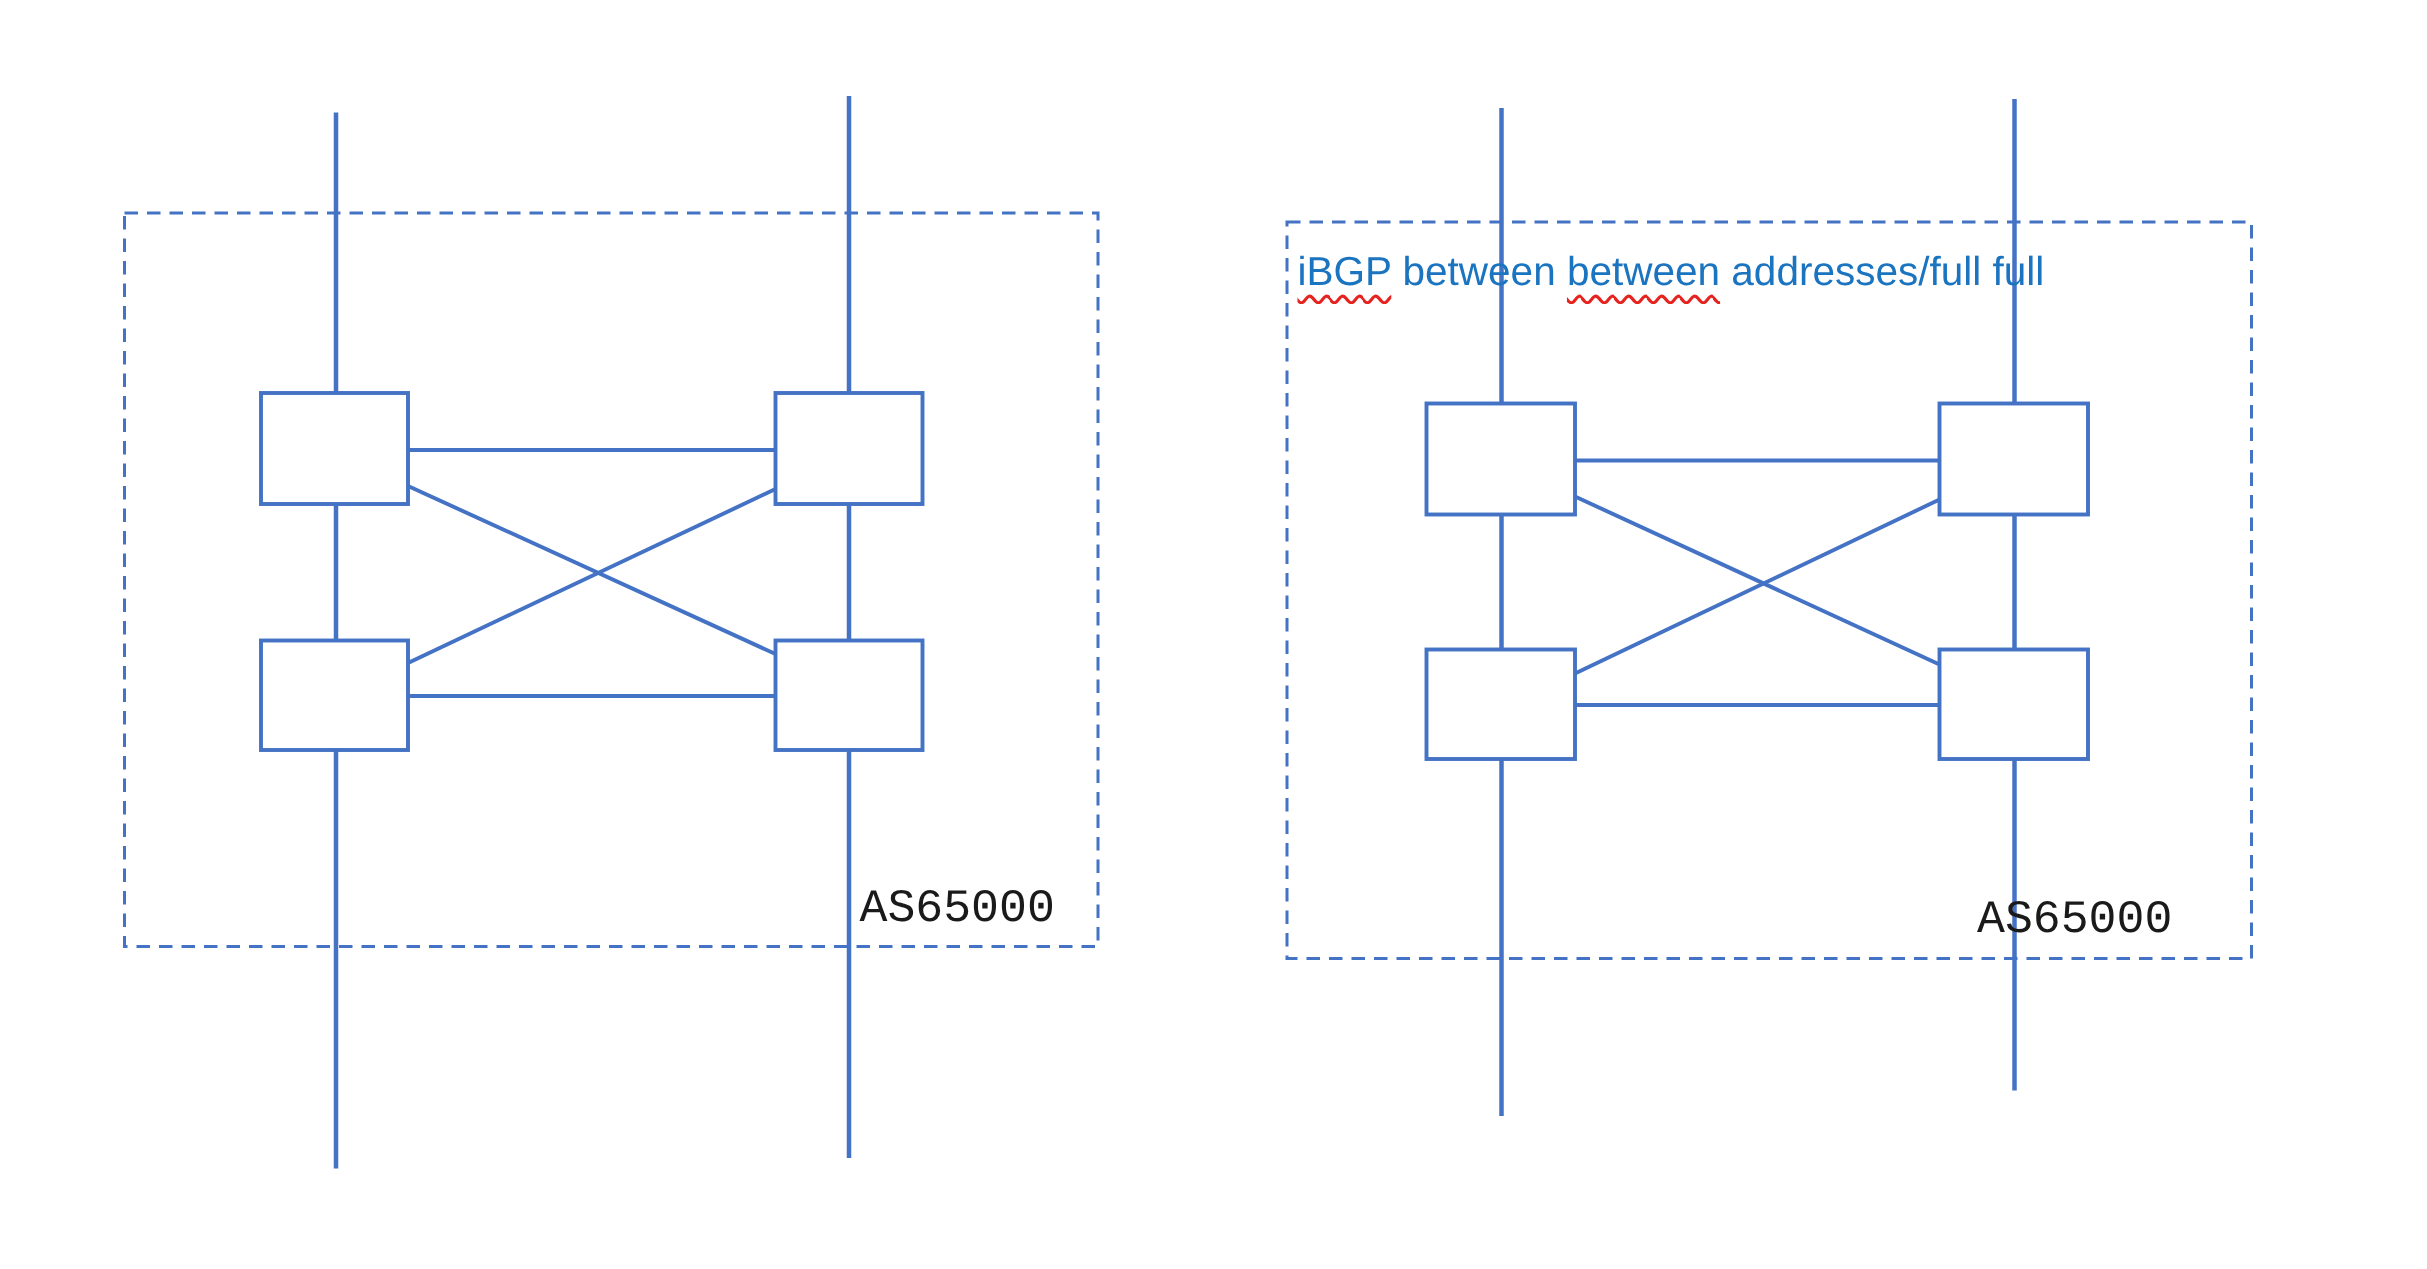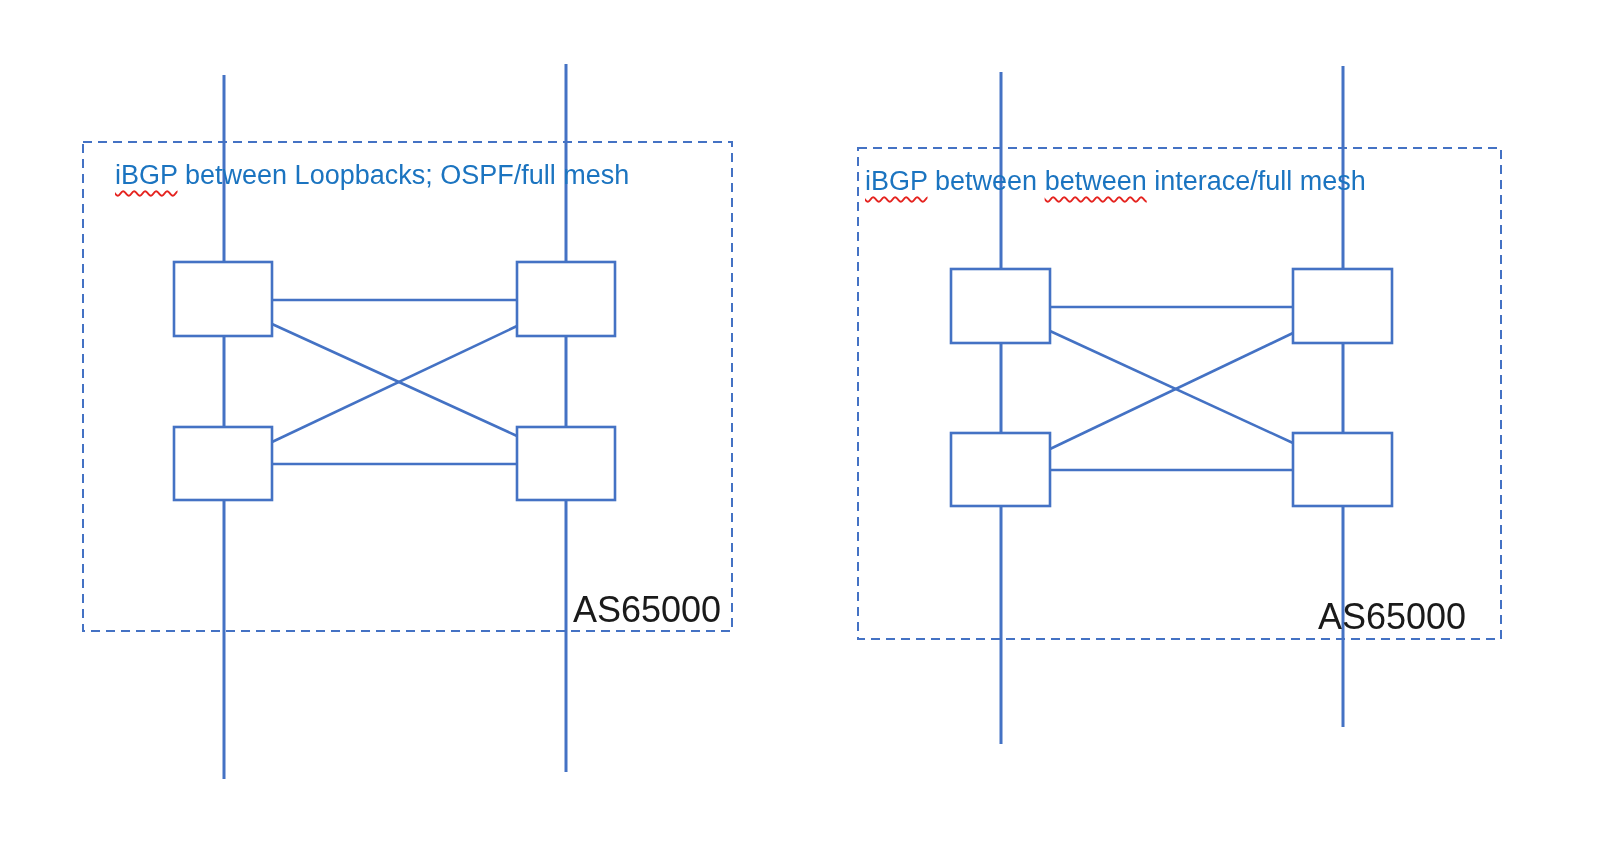--- a/index.html
+++ b/index.html
@@ -58,22 +58,23 @@
   .misspelled {
     text-decoration-line: underline;
     text-decoration-style: wavy;
     text-decoration-color: var(--squiggle-red);
     text-decoration-thickness: 2px;
     text-underline-offset: 6px;
   }
   .as-label {
     position: absolute;
     color: var(--label-black);
-    font-size: 36px;
+    font-size: 31px;
     white-space: nowrap;
+    font-family: Liberation Mono, monospace;
   }
   .title-left  { left: 115px; top: 160px; }
   .title-right { left: 865px; top: 166px; }
   .as-left  { left: 573px; top: 589px; }
   .as-right { left: 1318px; top: 596px; }
 </style>
 </head>
 <body>
 
 <div class="canvas">
@@ -108,23 +109,20 @@
 
       <rect class="router" x="951" y="269" width="99" height="74"></rect>
       <rect class="router" x="1293" y="269" width="99" height="74"></rect>
       <rect class="router" x="951" y="433" width="99" height="73"></rect>
       <rect class="router" x="1293" y="433" width="99" height="73"></rect>
 
       <rect class="boundary" x="858" y="148" width="643" height="491"></rect>
     </g>
   </svg>
 
-  <div class="diagram-title title-left">
-    <span class="misspelled">iBGP</span><span> between Loopbacks; OSPF/full mesh</span>
-  </div>
   <div class="as-label as-left">AS65000</div>
 
   <div class="diagram-title title-right">
-    <span class="misspelled">iBGP</span><span> between </span><span class="misspelled">between</span><span> interace/full mesh</span>
+    <span class="misspelled">iBGP</span><span> between </span><span class="misspelled">between</span><span> addresses/full full</span>
   </div>
   <div class="as-label as-right">AS65000</div>
 
 </div>
 
 </body></html>

